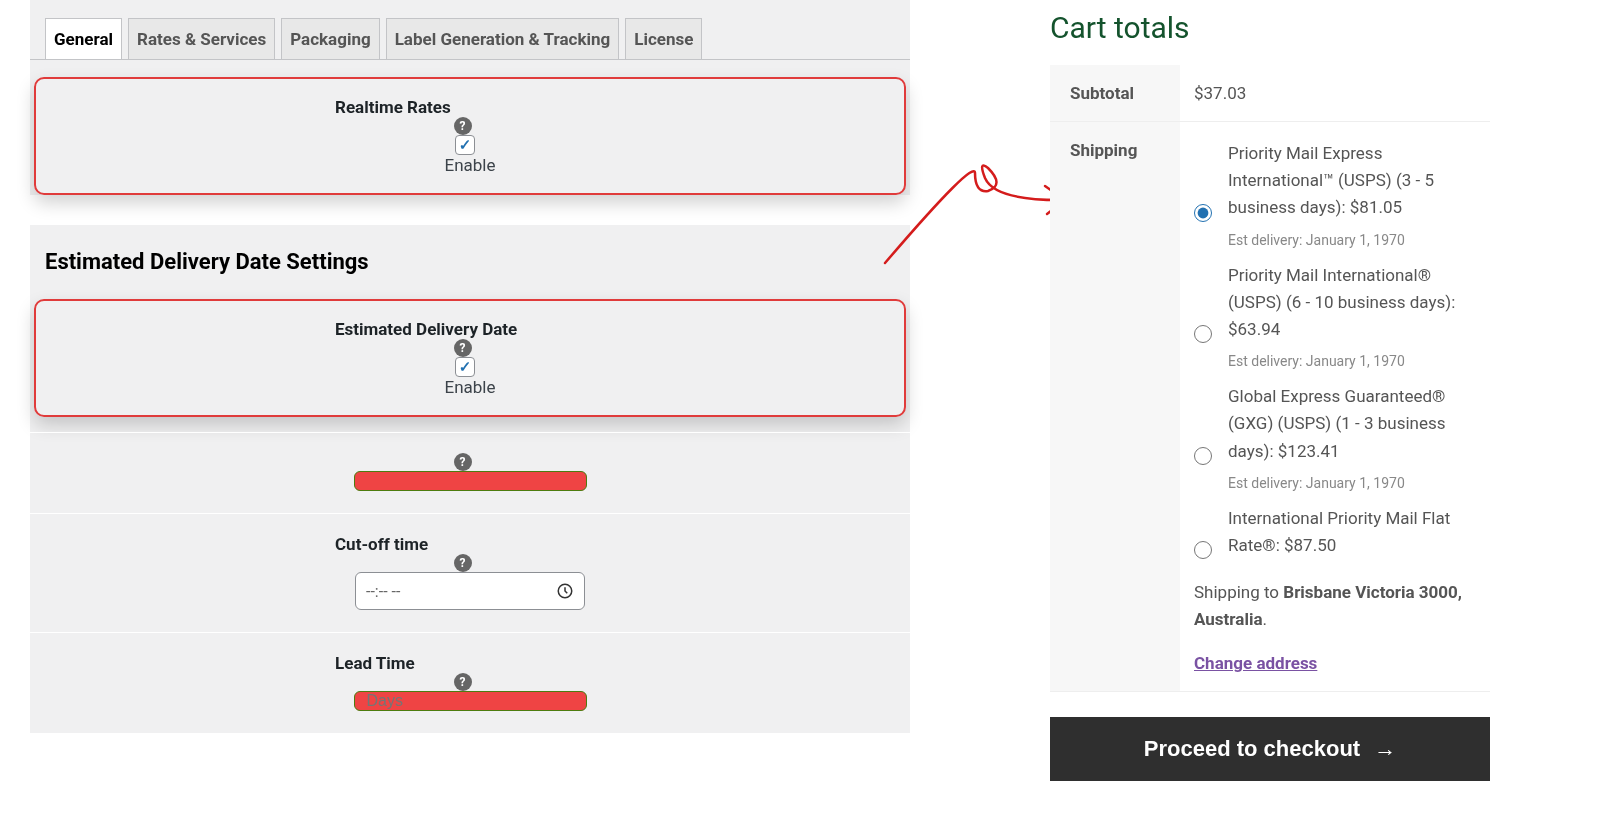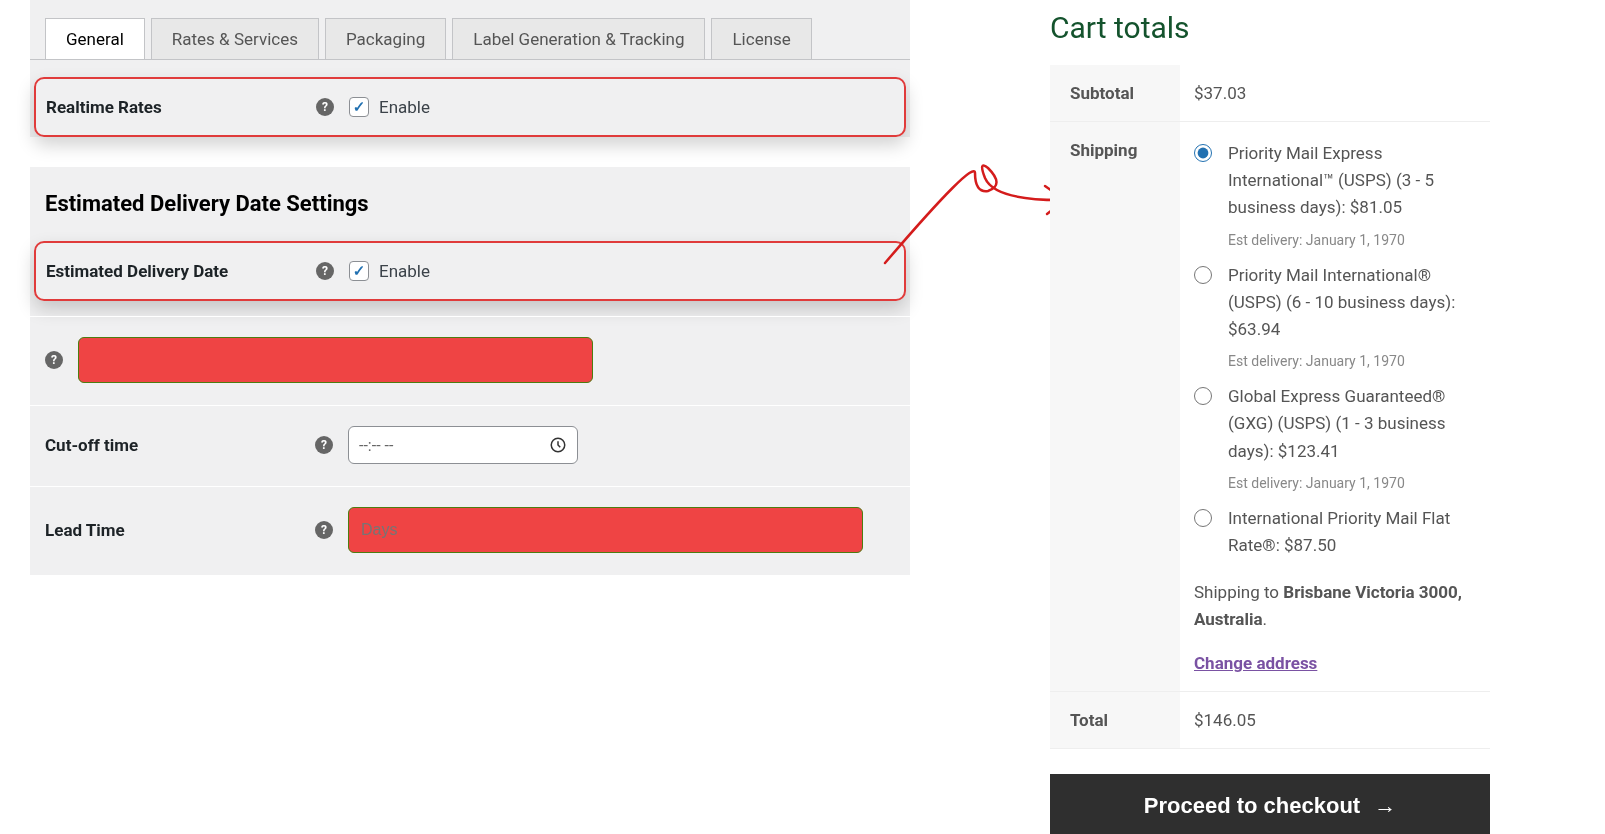--- a/index.html
+++ b/index.html
@@ -29,40 +29,41 @@
       margin-bottom: 30px;
     }
     
     .tabs {
       display: flex;
       border-bottom: 1px solid #c3c4c7;
       padding-left: 15px;
       padding-top: 18px;
     }
     .tab {
-      padding: 10px 20px;
+      padding: 10px 8px;
       background: #e8e8e8;
       border: 1px solid #c3c4c7;
       border-bottom: none;
       margin-right: 6px;
       font-size: 17px;
-      font-weight: 400;
+      font-weight: 700;
       color: #555;
       cursor: pointer;
     }
     .tab.active {
       background: #fff;
       color: #000;
     }
     
     .setting-row {
       display: flex;
       align-items: center;
       padding: 20px 15px 22px;
       border-top: 1px solid #fff;
+      flex-direction: column;
     }
     .setting-row.highlighted {
       border: 2px solid #e03b3b;
       border-radius: 10px;
       margin: 17px 4px 15px 4px;
       padding: 18px 10px;
       box-shadow: 0 8px 18px rgba(0,0,0,0.18);
     }
     .setting-label {
       font-size: 17px;
@@ -183,21 +184,21 @@
       padding: 18px 14px;
       font-size: 17px;
       color: #555;
       vertical-align: top;
     }
     .shipping-option {
       margin-bottom: 10px;
     }
     .shipping-option label {
       display: flex;
-      align-items: flex-start;
+      align-items: flex-end;
       gap: 16px;
     }
     .shipping-option input[type="radio"] {
       width: 18px;
       height: 18px;
       margin-top: 4px;
       accent-color: #2271b1;
       flex-shrink: 0;
     }
     .shipping-text {
@@ -348,24 +349,20 @@
                   <span class="shipping-text">International Priority Mail Flat Rate®: $87.50</span>
                 </label>
               </div>
             </div>
         <div class="shipping-to">
           <span>Shipping to </span><strong>Brisbane Victoria 3000, Australia</strong><span>.</span>
         </div>
         <a href="#" class="change-address">Change address</a>
       </td>
     </tr>
-    <tr class="cart-row">
-      <td class="cart-label-cell">Total</td>
-      <td class="cart-value-cell">$146.05</td>
-    </tr>
   </tbody>
     </table>
 
   <button class="checkout-button">
     <span>Proceed to checkout</span>
     <span class="arrow-right">→</span>
   </button>
 </div>
 
 </body></html>

